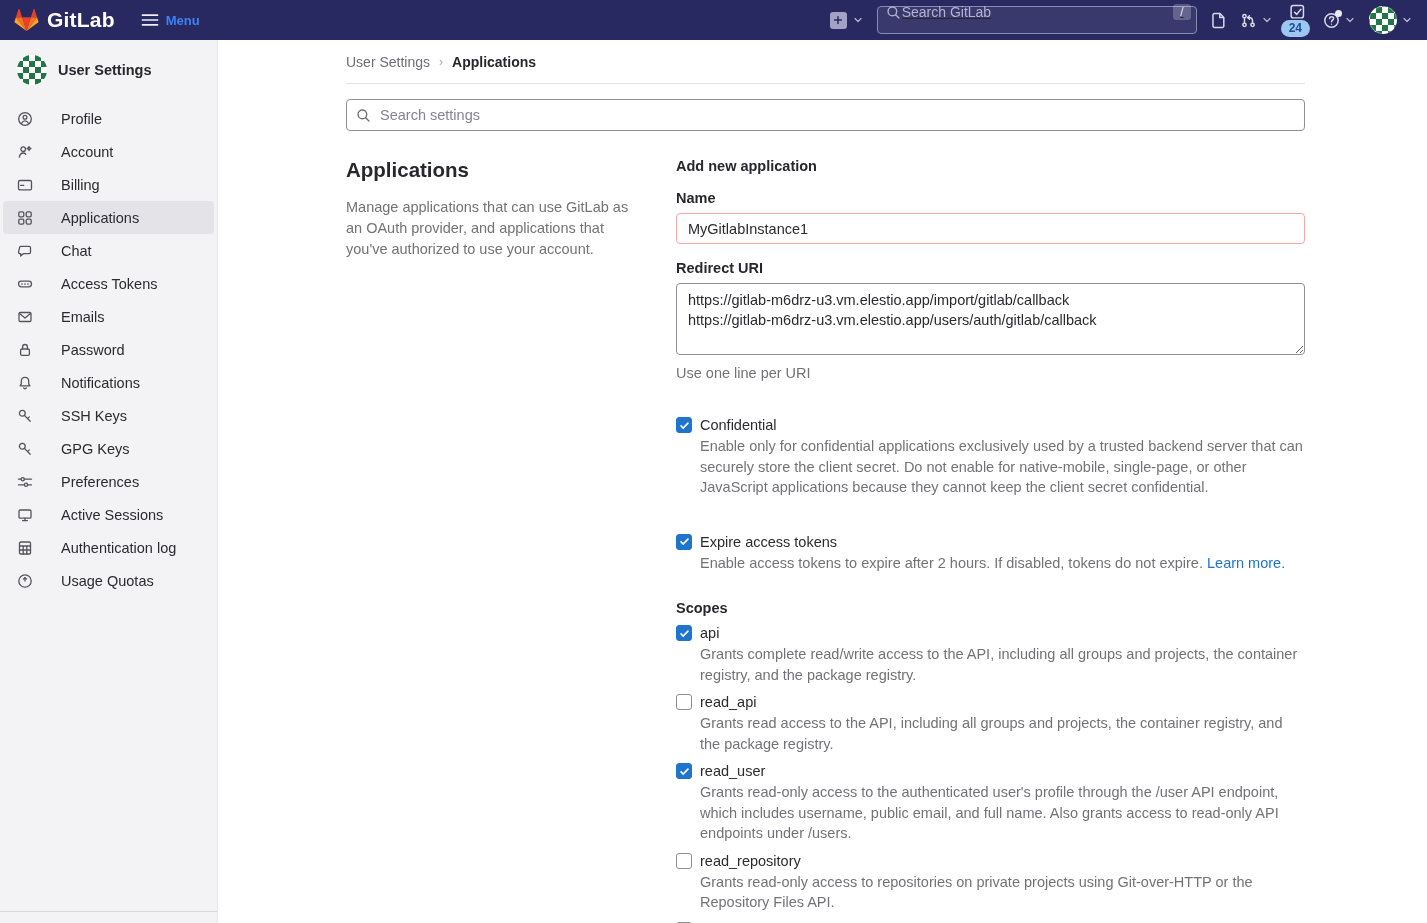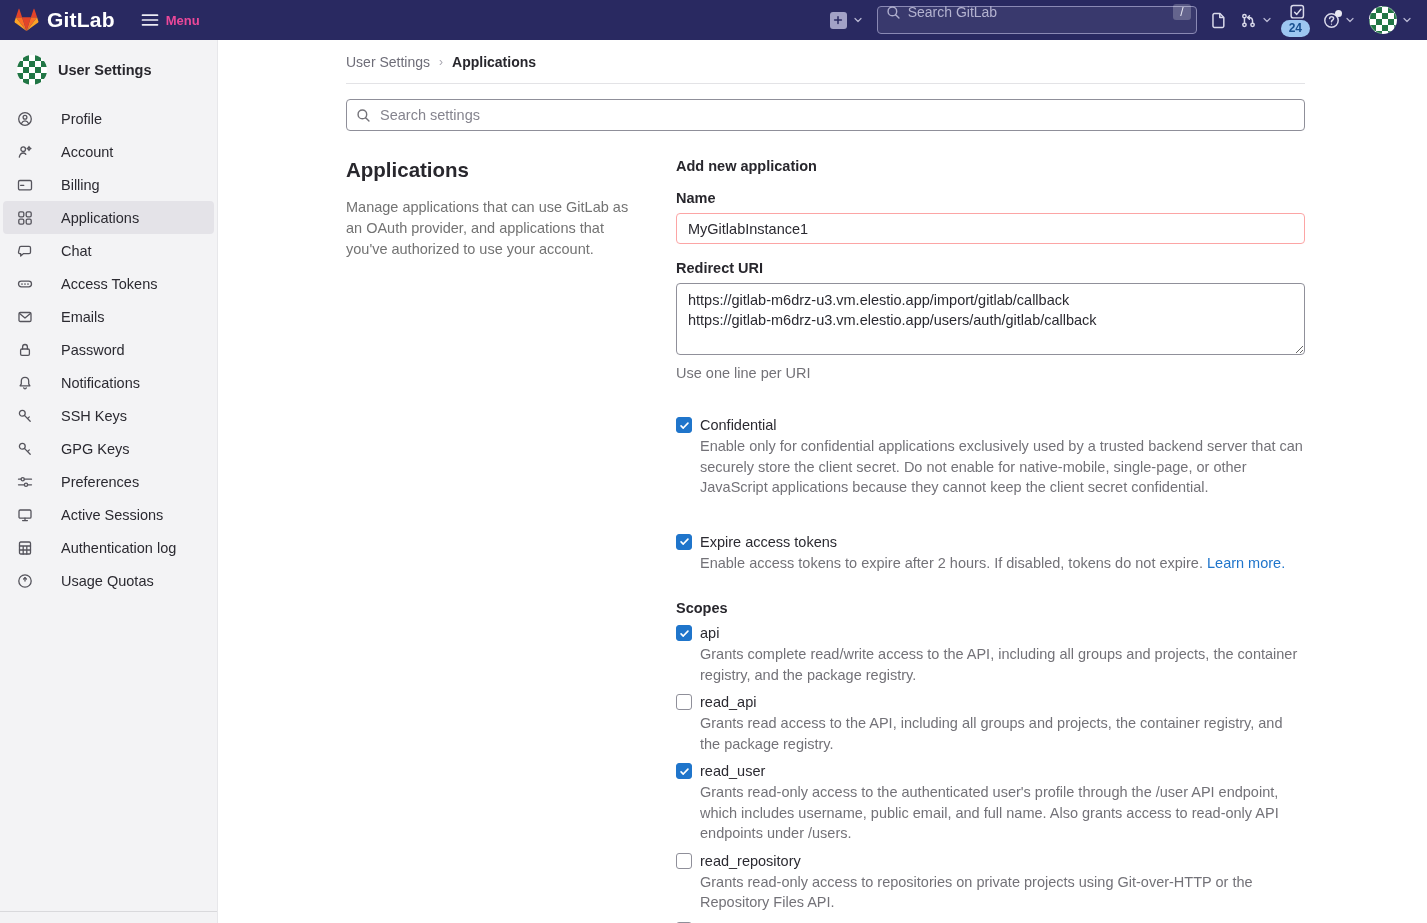--- a/index.html
+++ b/index.html
@@ -13,30 +13,30 @@
   .navbar {
     position:fixed; top:0; left:0; right:0; height:40px;
     background:#292961; display:flex; align-items:center;
     padding:0 14px; z-index:20;
   }
   .brand { display:flex; align-items:center; gap:8px; cursor:pointer; }
   .brand svg { width:25px; height:24px; }
   .brand-text { color:#fff; font-size:21px; font-weight:700; letter-spacing:.2px; }
   .menu-btn { display:flex; align-items:center; gap:7px; margin-left:26px; cursor:pointer; }
   .menu-btn .hamburger { width:18px; height:16px; color:#ededf5; display:flex; }
-  .menu-label { color:#ec4899; font-size:13px; font-weight:700; }
+  .menu-label { color:#3b82f6; font-size:13px; font-weight:700; }
   .nav-right { margin-left:auto; display:flex; align-items:center; gap:13px; }
   .plus-btn { display:flex; align-items:center; gap:5px; cursor:pointer; }
   .plus-square { width:17px; height:17px; background:#a2a1c6; border-radius:3px; display:flex; align-items:center; justify-content:center; }
   .plus-square svg { width:12px; height:12px; }
   .chev { width:12px; height:12px; color:#b9b8d4; display:flex; }
   .nav-search {
     width:320px; height:28px; border:1px solid #8a89b4; border-radius:4px;
     background:rgba(255,255,255,.08); display:flex; align-items:center;
-    padding:0 5px 16px 8px; gap:7px; cursor:text;
+    padding:0 5px 16px 8px; gap:1px; cursor:text;text-decoration:underline;
   }
   .nav-search .mag { width:15px; height:15px; color:#b0afce; display:flex; flex:0 0 auto; }
   .nav-search .ph { color:#b4b3d0; font-size:14px; flex:1; white-space:nowrap; overflow:hidden; }
   .kbd { background:rgba(255,255,255,.22); color:#e8e8f3; border-radius:3px; font-size:12px; padding:1px 7px; }
   .nav-icon { width:17px; height:17px; color:#d9d9ea; display:flex; cursor:pointer; }
   .icon-group { display:flex; align-items:center; gap:4px; cursor:pointer; }
   .todo-group { display:flex; align-items:center; cursor:pointer;flex-direction:column; }
   .badge {
     background:#9dc7f1; color:#19508f; font-weight:700; font-size:12px;
     border-radius:9px; padding:1px 8px; margin-left:-5px; line-height:15px;

